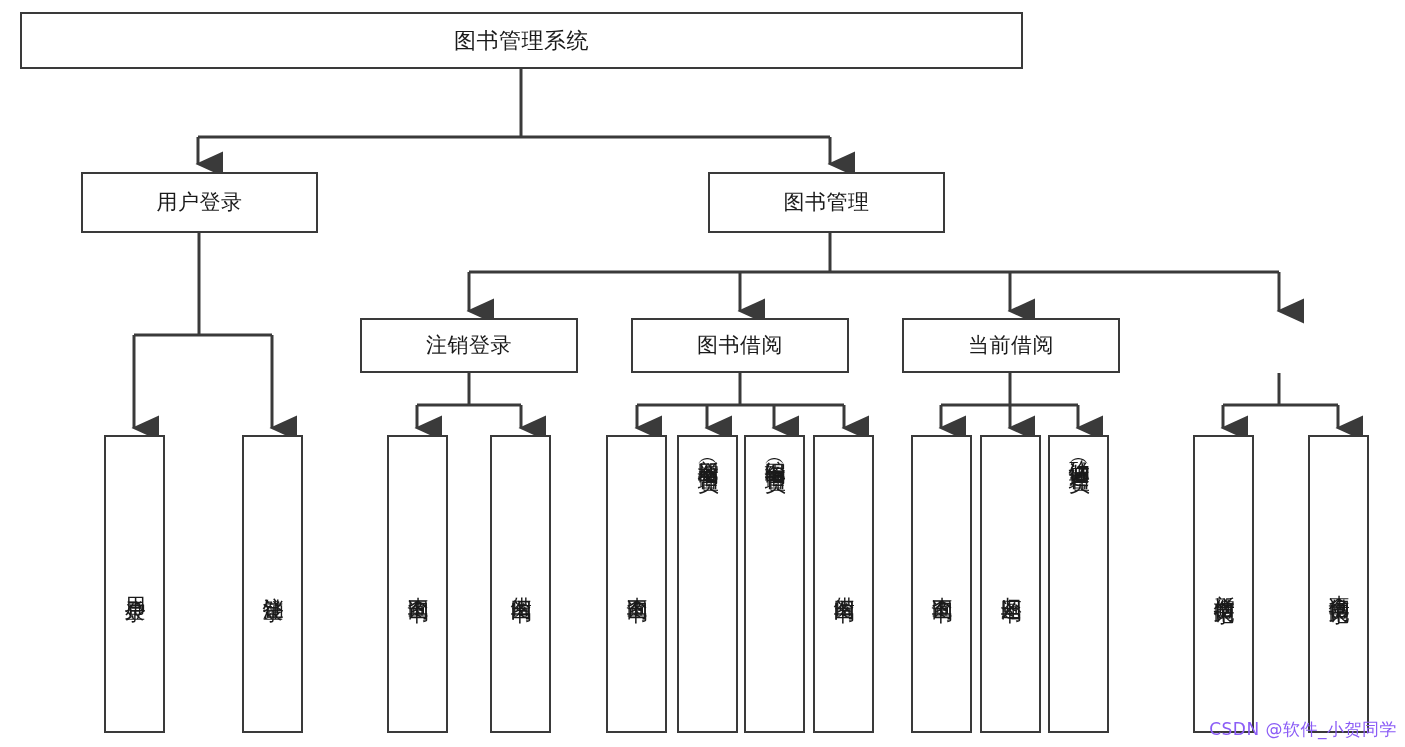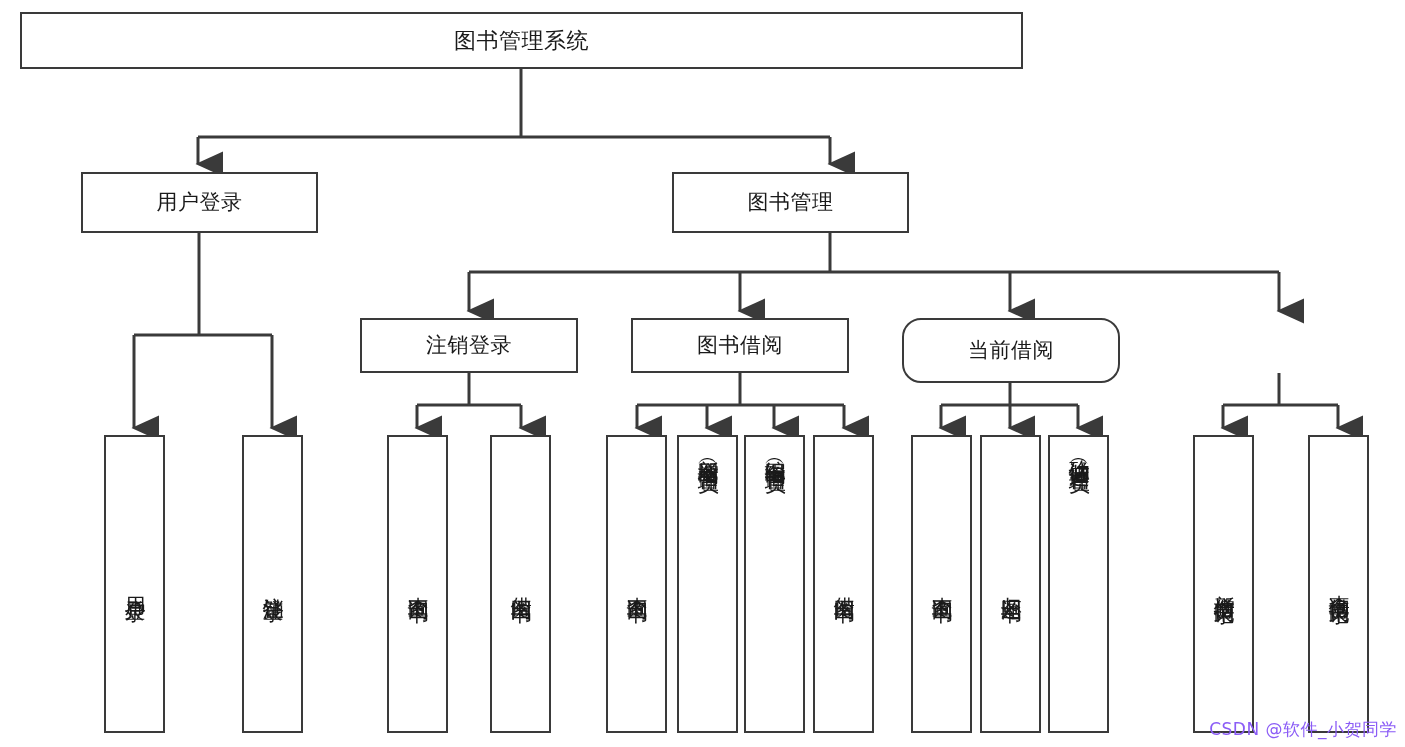--- a/index.html
+++ b/index.html
@@ -134,31 +134,31 @@
     </g>
   </svg>
 
   <div class="node root" style="left:20px; top:12px; width:1003px; height:57px;">
     <span class="label">图书管理系统</span>
   </div>
 
   <div class="node" style="left:81px; top:172px; width:237px; height:61px;">
     <span class="label">用户登录</span>
   </div>
-  <div class="node" style="left:672px; top:172px; width:237px; height:61px;">
+  <div class="node" style="left:708px; top:172px; width:237px; height:61px;">
     <span class="label">图书管理</span>
   </div>
 
   <div class="node" style="left:360px; top:318px; width:218px; height:55px;">
     <span class="label">注销登录</span>
   </div>
   <div class="node" style="left:631px; top:318px; width:218px; height:55px;">
     <span class="label">图书借阅</span>
   </div>
-  <div class="node" style="left:902px; top:318px; width:218px; height:65px;border-radius:19px;">
+  <div class="node" style="left:902px; top:318px; width:218px; height:55px;">
     <span class="label">当前借阅</span>
   </div>
 
   <div class="node leaf" style="left:104px; top:435px; width:61px; height:298px;">
     <div class="leaf-inner">
       <span class="label">用户登录</span>
     </div>
   </div>
   <div class="node leaf" style="left:242px; top:435px; width:61px; height:298px;">
     <div class="leaf-inner">

